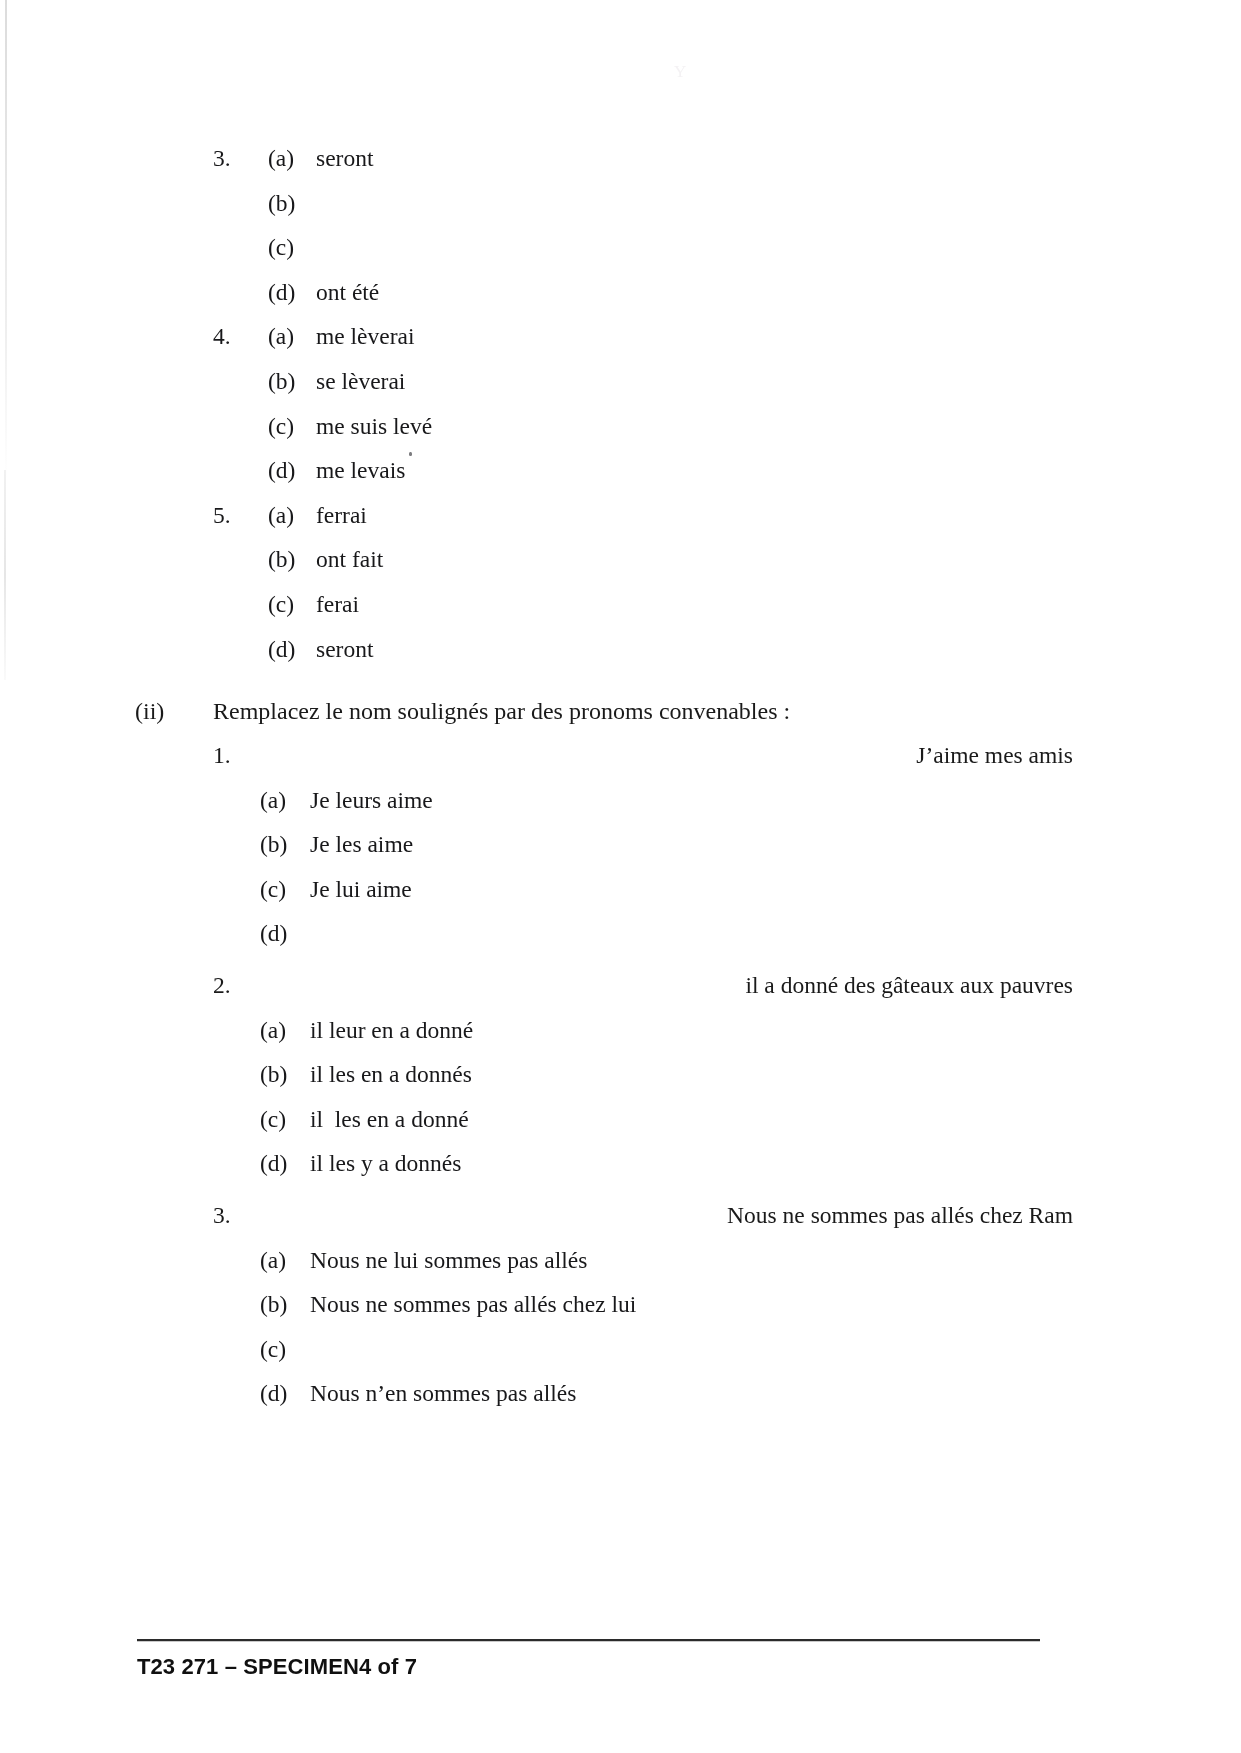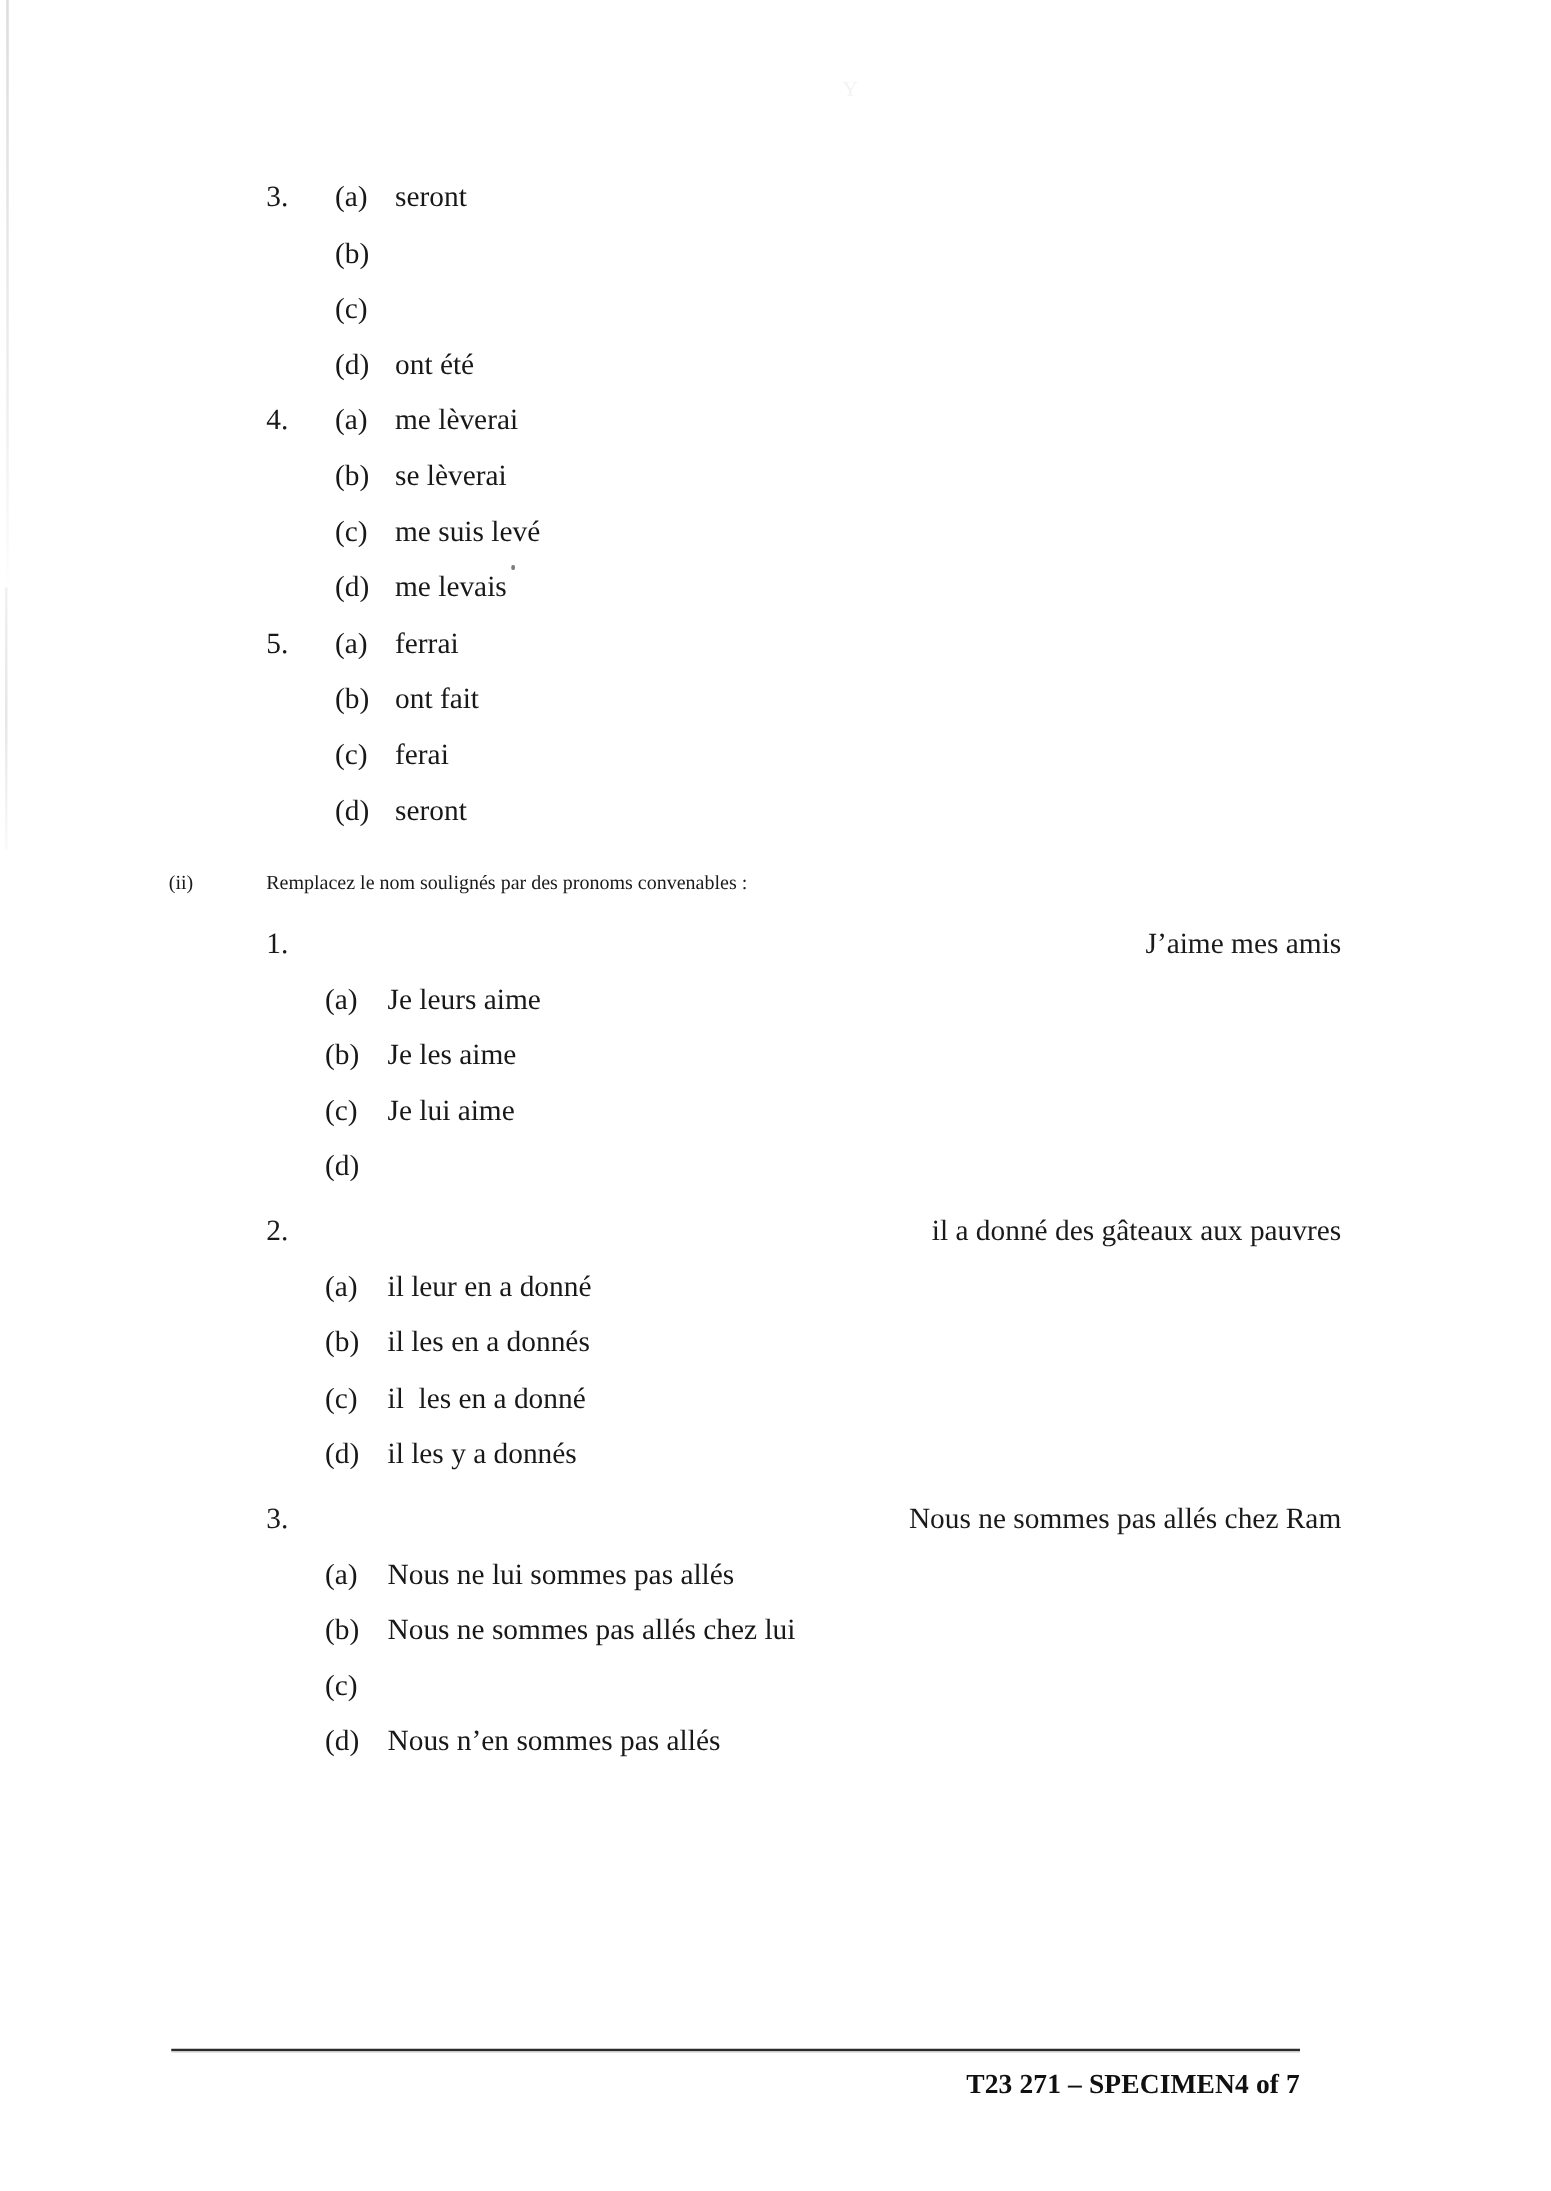--- a/index.html
+++ b/index.html
@@ -77,21 +77,21 @@
   .secA .letter { width: 48px; flex: 0 0 48px; }
 
   
   .part-head {
     position: absolute;
     left: 135px;
     top: 699px;
     width: 1000px;
     display: flex;
     align-items: baseline;
-    font-size: 16px;
+    font-size: 24px;
     line-height: 1;
   }
   .part-head .roman {
     width: 78px;
     flex: 0 0 78px;
   }
   .part-head .ptext {
     flex: 1 1 auto;
   }
 
@@ -157,25 +157,25 @@
     width: 903px;
     height: 1px;
     background: #c9c9c9;
   }
   .footer {
     position: absolute;
     left: 137px;
     top: 1654px;
     width: 903px;
     display: flex;
-    justify-content: flex-end;
+    justify-content: flex-start;
     align-items: baseline;
     font-size: 22px;
     font-weight: bold;
-    font-family: Liberation Serif, serif;
+    font-family: Liberation Sans, sans-serif;
     color: #101010;
   }
   .footer .f-left { letter-spacing: 0.1px; }
   .footer .f-right { letter-spacing: 0.1px; }
 </style>
 </head>
 <body>
 
 <div class="page">
 

